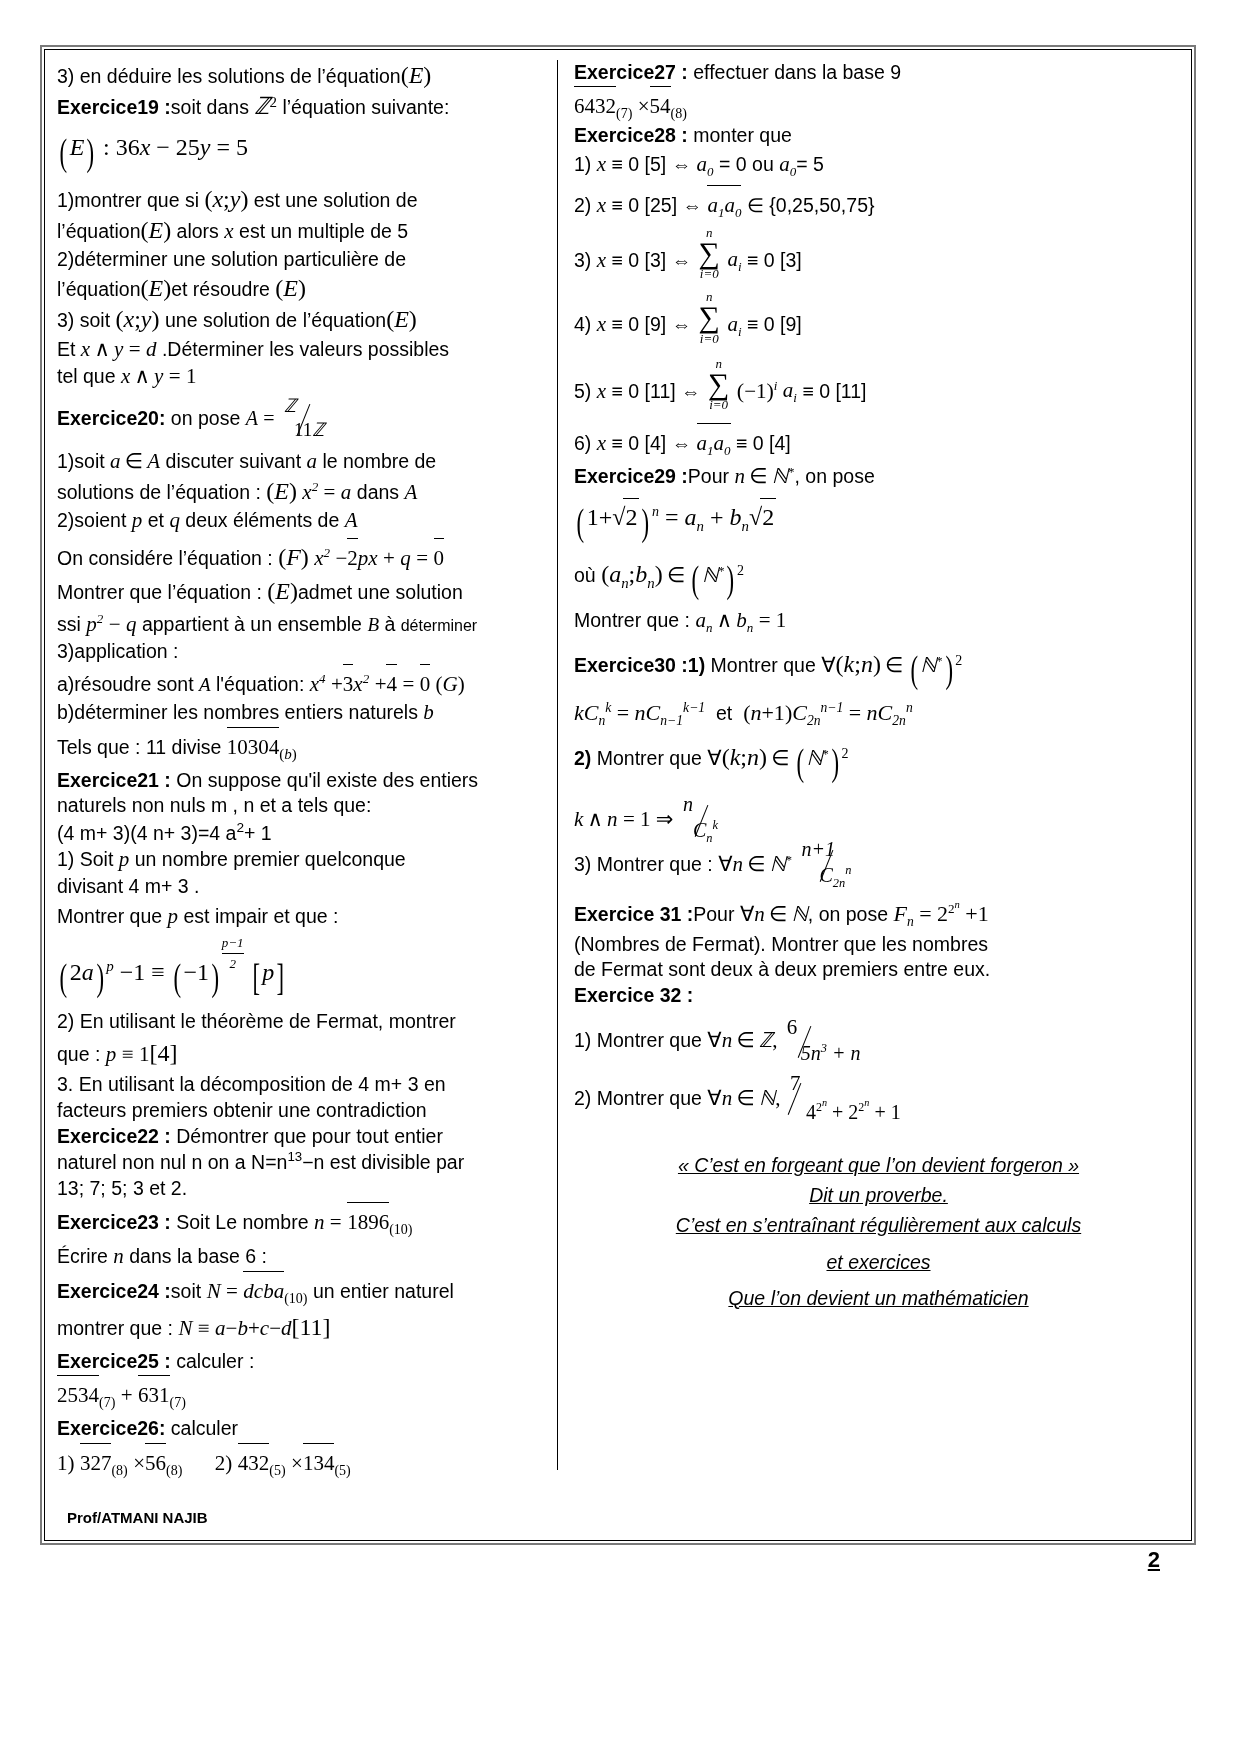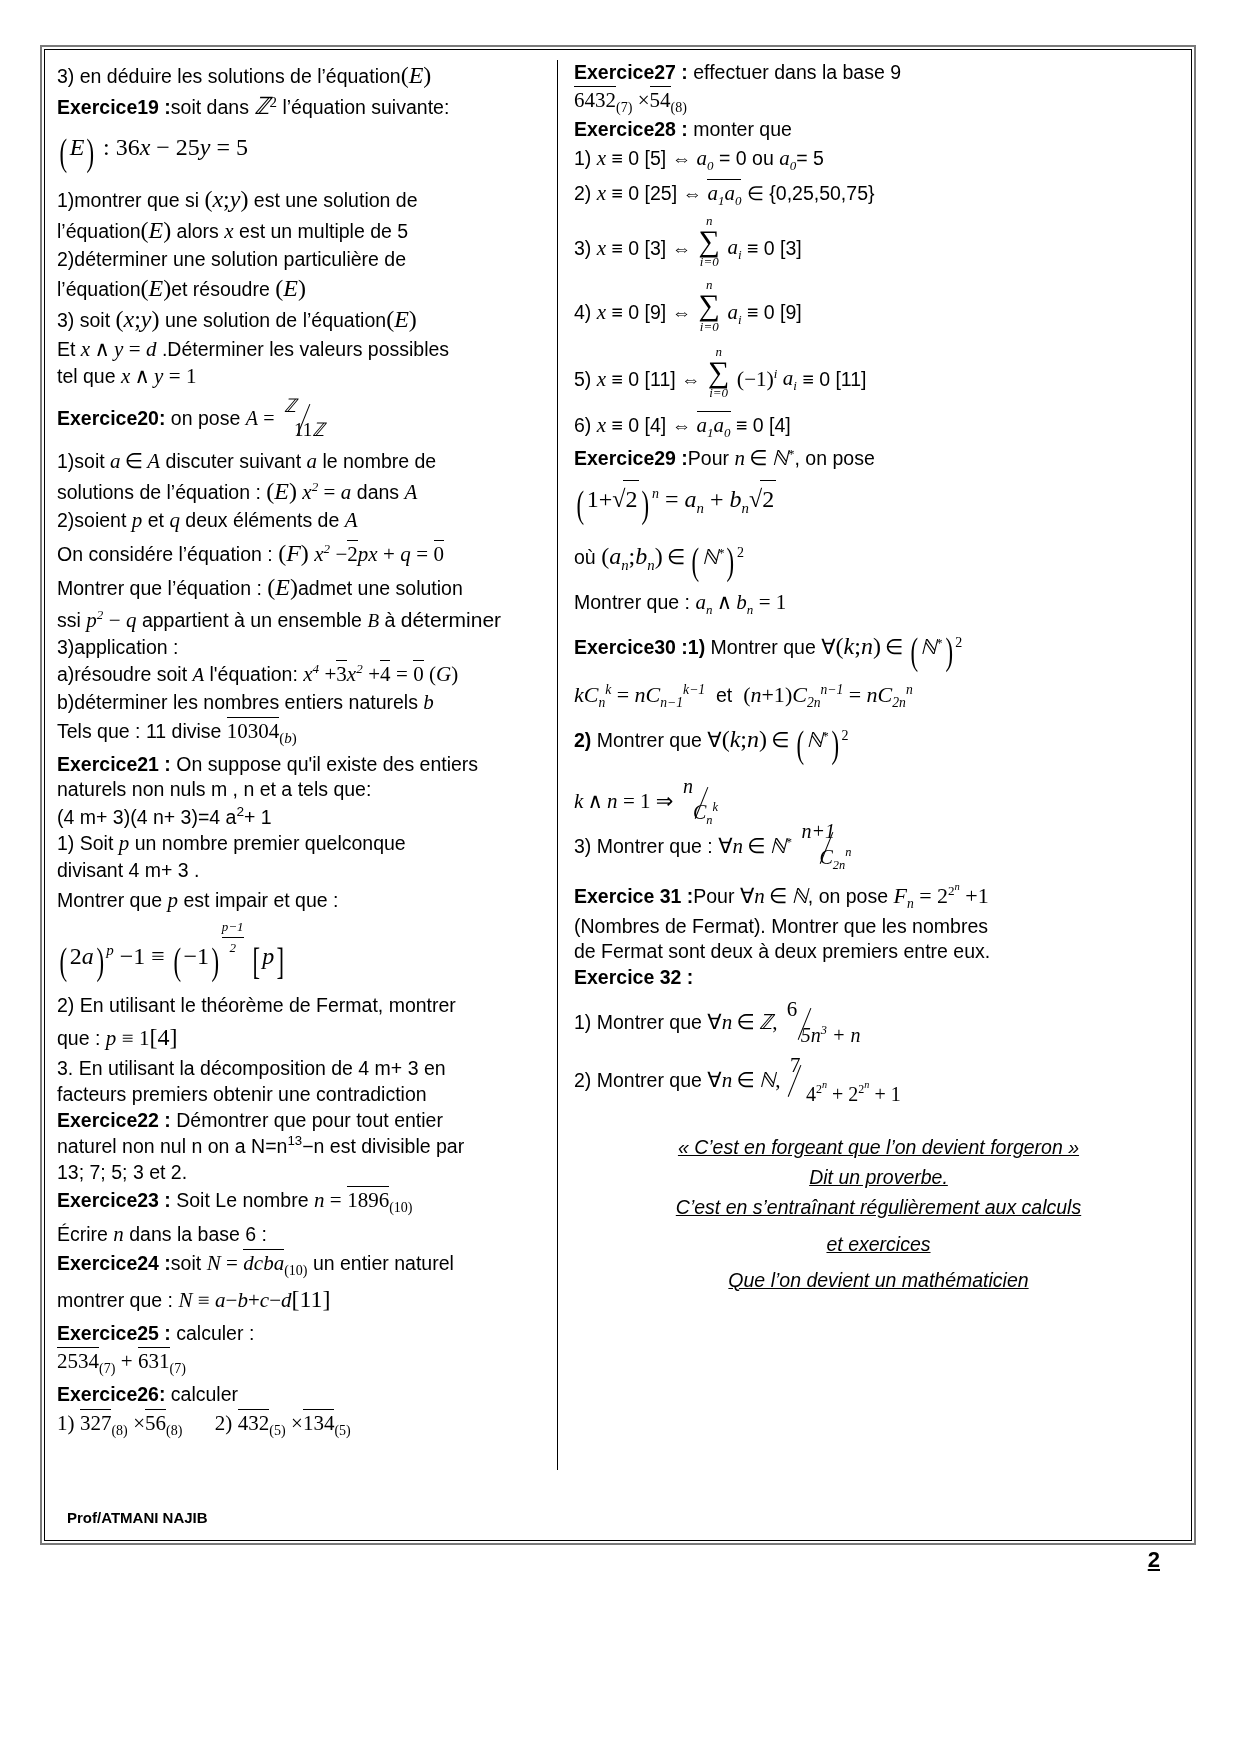--- a/index.html
+++ b/index.html
@@ -97,21 +97,21 @@
     white-space: nowrap;
   }
   sup, sub {
     font-size: 0.62em;
     font-style: italic;
   }
   sup { vertical-align: super; }
   sub { vertical-align: sub; }
   .ovl {
     border-top: 1.5px solid #000;
-    padding-top: 2px;
+    padding-top: 8px;
     display: inline-block;
     line-height: 1.05;
   }
   .bigpar {
     font-family: "Liberation Serif", serif;
     font-style: normal;
     font-size: 38px;
     vertical-align: -10px;
     display: inline-block;
     transform: scaleX(0.6);
@@ -277,29 +277,29 @@
 
     <div class="ln" style="margin-top:4px">
       <span>Montrer que l’équation :</span>
       <span class="mbigr">(</span><span class="mbig">E</span><span class="mbigr">)</span><span>admet une solution</span>
     </div>
 
     <div class="ln" style="margin-top:4px">
       <span>ssi</span>
       <span class="m">p<sup>2</sup></span> <span class="mr">−</span> <span class="m">q</span>
       <span>appartient à un ensemble</span> <span class="m" style="font-size:19px">B</span>
-      <span>à</span> <span style="font-size:21px">déterminer</span>
+      <span>à</span> <span style="font-size:16px">déterminer</span>
     </div>
 
     <div class="ln">
       <span>3)application :</span>
     </div>
 
     <div class="ln">
-      <span>a)résoudre soit</span> <span class="m" style="font-size:19px">A</span>
+      <span>a)résoudre sont</span> <span class="m" style="font-size:19px">A</span>
       <span>l'équation:</span>
       <span class="m">x<sup>4</sup></span> <span class="mr">+</span><span class="mr ovl">3</span><span class="m">x<sup>2</sup></span> <span class="mr">+</span><span class="mr ovl">4</span> <span class="mr">=</span> <span class="mr ovl">0</span>
       <span class="mbigr" style="font-size:21px">(<span class="m" style="font-size:21px">G</span>)</span>
     </div>
 
     <div class="ln">
       <span>b)déterminer les nombres entiers naturels</span> <span class="m">b</span>
     </div>
 
     <div class="ln">

